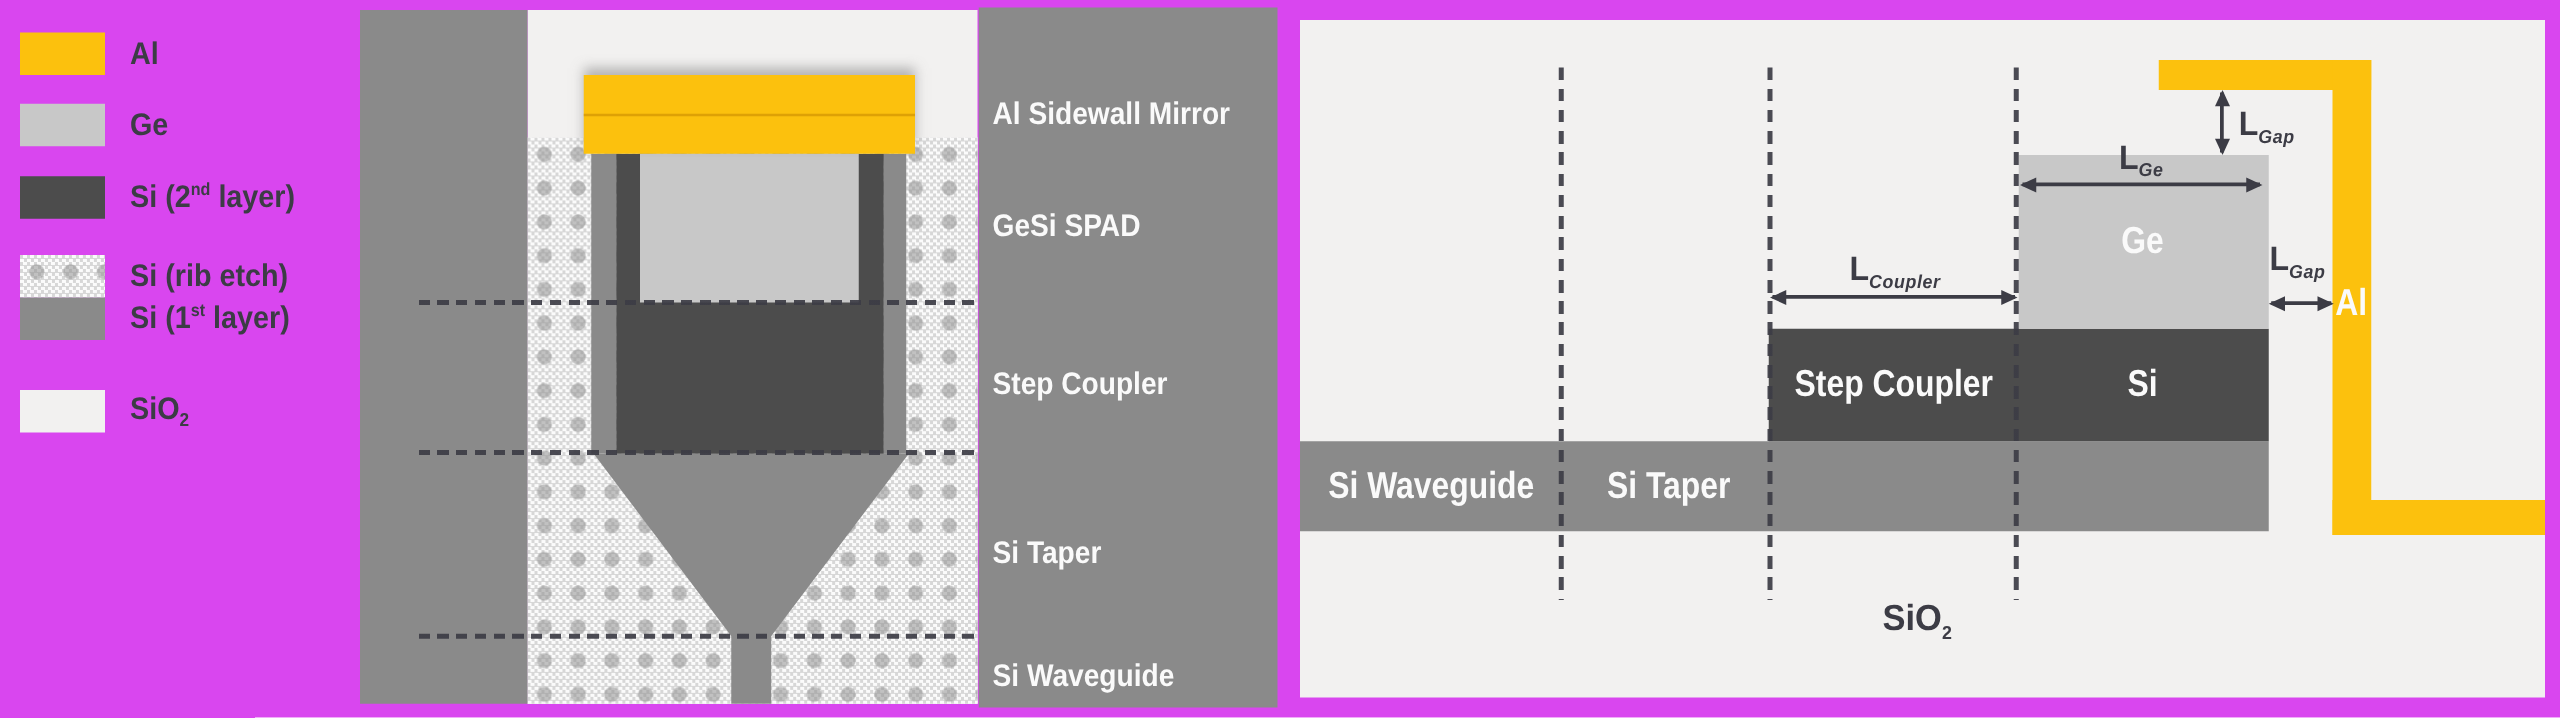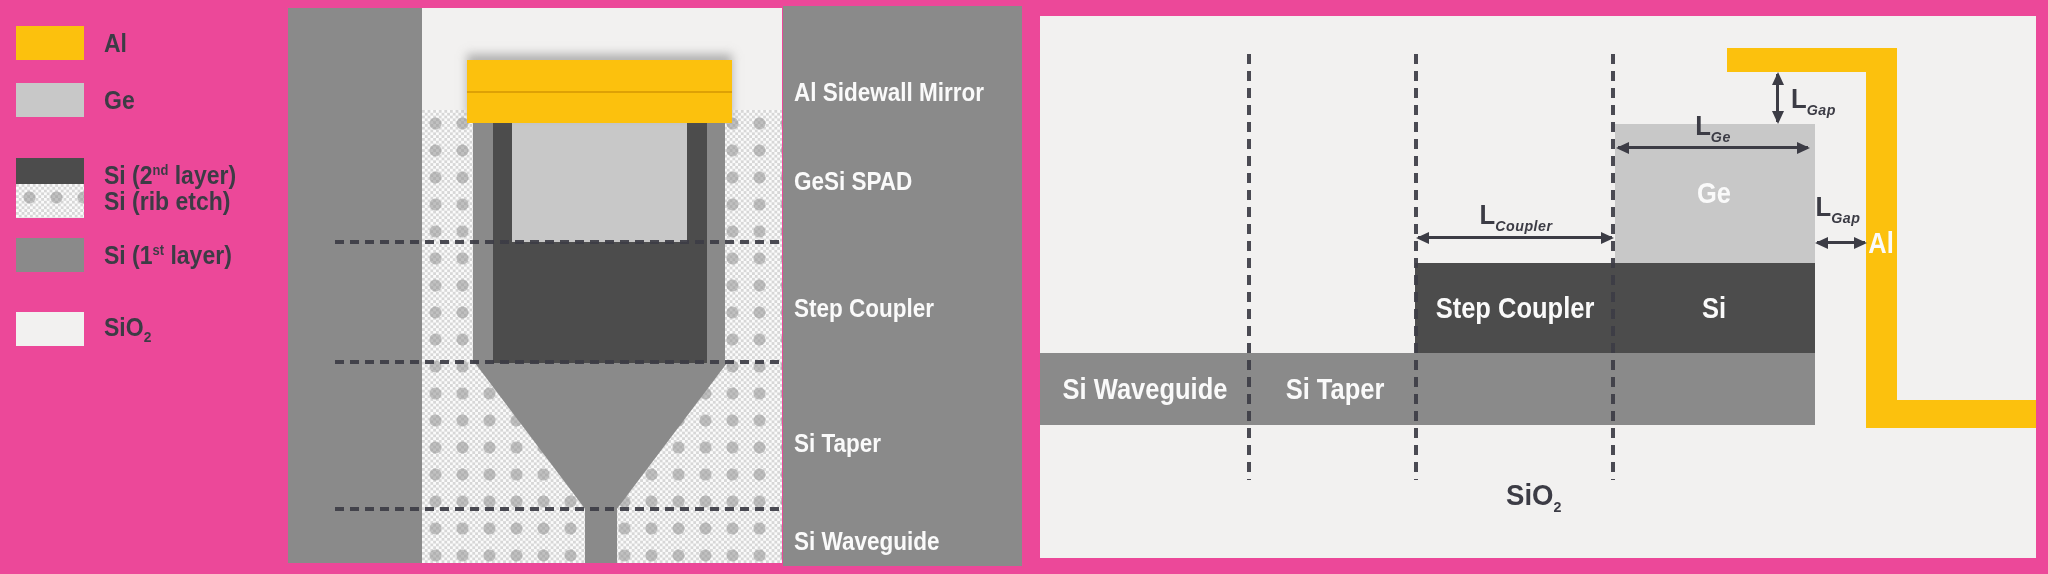--- a/index.html
+++ b/index.html
@@ -1,21 +1,21 @@
 <!DOCTYPE html>
 <html style="--al: #FCC10D; --ge: #C8C8C8; --si-2nd: #4C4C4C; --si-1st: #8A8A8A; --sio2: #F2F1F0; --ink: #3C3C45; --label-white: #FAFAFA;"><head>
 <meta charset="utf-8">
 <style>
   :root{
     --al:#FCC10D; --ge:#C8C8C8; --si-2nd:#4C4C4C; --si-1st:#8A8A8A;
     --sio2:#F2F1F0; --ink:#3C3C45; --label-white:#FAFAFA;
   }
   html,body{margin:0;padding:0;background:#fff;}
   #stage{
-    position:relative; width:2048px; height:574px; background:#ec4899;
+    position:relative; width:2048px; height:574px; background:#d946ef;
     font-family:"Liberation Sans", sans-serif; overflow:hidden;
   }
   .abs{position:absolute;}
   
   .c-al{background:var(--al);}
   .c-ge{background:var(--ge);}
   .c-si2{background:var(--si-2nd);}
   .c-si1{background:var(--si-1st);}
   .c-sio2{background:var(--sio2);}
   .rib-pattern{
@@ -76,25 +76,25 @@
 
   <div>
     <div class="lg-row" style="top:26px">
       <span class="sw c-al"></span>
       <span class="lg-txt">Al</span>
     </div>
     <div class="lg-row" style="top:83px">
       <span class="sw c-ge"></span>
       <span class="lg-txt">Ge</span>
     </div>
-    <div class="lg-row" style="top:158px">
+    <div class="lg-row" style="top:141px">
       <span class="sw c-si2"></span>
       <span class="lg-txt"><span>Si (2</span><sup>nd</sup><span> layer)</span></span>
     </div>
-    <div class="lg-row" style="top:184px">
+    <div class="lg-row" style="top:204px">
       <span class="sw rib-pattern"></span>
       <span class="lg-txt">Si (rib etch)</span>
     </div>
     <div class="lg-row" style="top:238px">
       <span class="sw c-si1"></span>
       <span class="lg-txt"><span>Si (1</span><sup>st</sup><span> layer)</span></span>
     </div>
     <div class="lg-row" style="top:312px">
       <span class="sw c-sio2"></span>
       <span class="lg-txt"><span>SiO</span><sub>2</sub></span>

